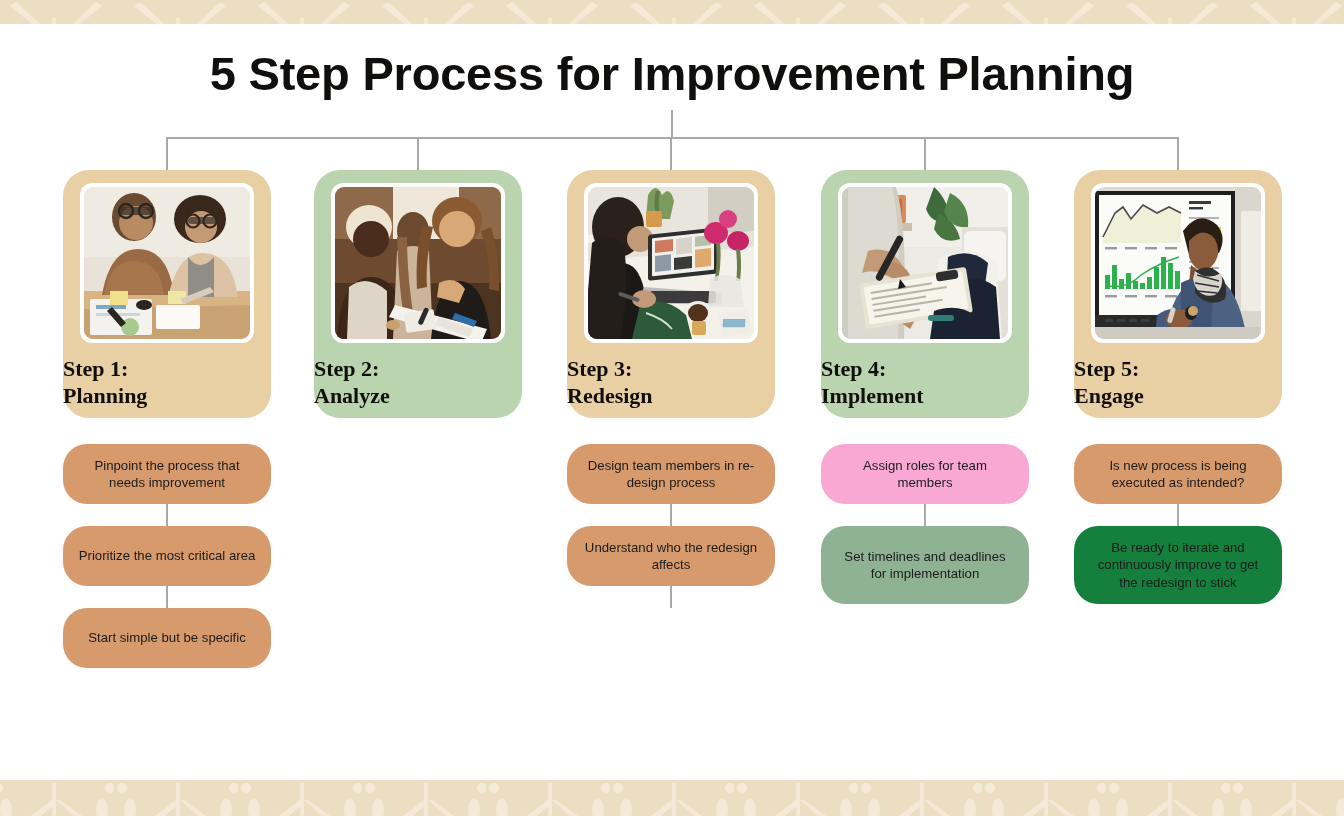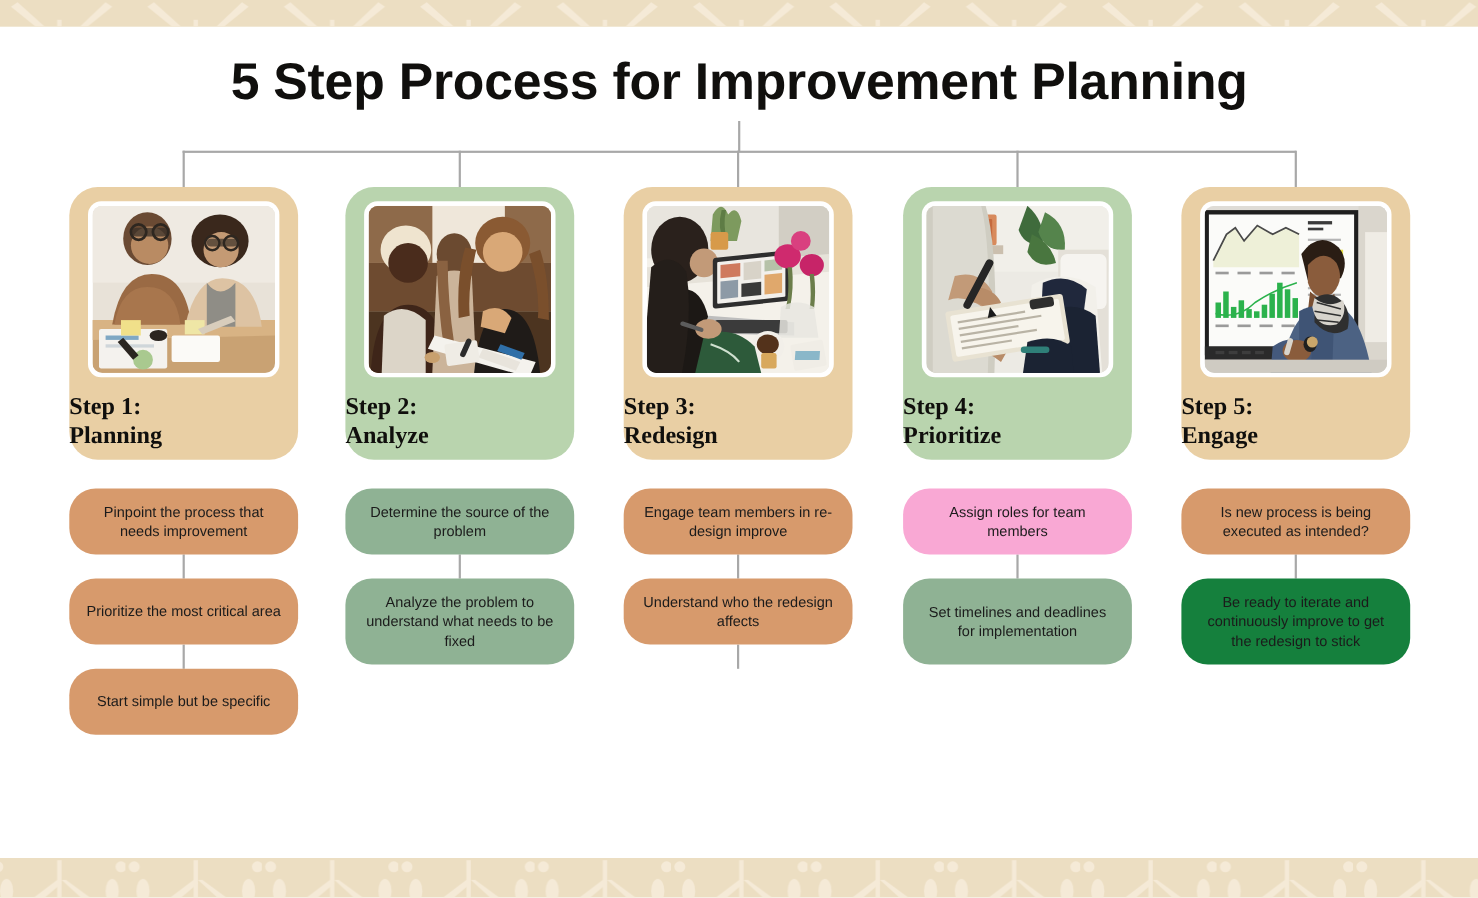--- a/index.html
+++ b/index.html
@@ -291,25 +291,20 @@
             <rect x="86" y="120" width="5" height="18" rx="2.5" fill="#2b2b2b" transform="rotate(24 88 129)"></rect>
             <ellipse cx="58" cy="138" rx="7" ry="5" fill="#c8a06e"></ellipse>
           </svg>
         </div>
       </div>
       <div class="step-label">
         <div>Step 2:</div>
         <div>Analyze</div>
       </div>
     </div>
-    <div class="details">
-      <div class="pill-connector" style="top:60px;height:22px"></div>
-      <div class="detail-pill h2" style="background:#8fb294">Determine the source of the problem</div>
-      <div class="detail-pill h3" style="background:#8fb294">Analyze the problem to understand what needs to be fixed</div>
-    </div>
   </div>
 
   <div class="column" style="left:567px">
     <div class="step-card" style="background:#e9cfa4">
       <div class="photo-frame">
         <div class="photo">
           <svg viewBox="0 0 166 152" preserveAspectRatio="xMidYMid slice">
             <rect width="166" height="152" fill="#efece6"></rect>
             <rect x="0" y="0" width="166" height="48" fill="#e8e5de"></rect>
             <rect x="120" y="0" width="46" height="48" fill="#d2cec4"></rect>
@@ -354,21 +349,21 @@
         </div>
       </div>
       <div class="step-label">
         <div>Step 3:</div>
         <div>Redesign</div>
       </div>
     </div>
     <div class="details">
       <div class="pill-connector" style="top:60px;height:22px"></div>
       <div class="pill-connector" style="top:142px;height:22px"></div>
-      <div class="detail-pill h2" style="background:#d79a6c">Engage team members in re-design improve</div>
+      <div class="detail-pill h2" style="background:#d79a6c">Design team members in re-design process</div>
       <div class="detail-pill h2" style="background:#d79a6c">Understand who the redesign affects</div>
     </div>
   </div>
 
   <div class="column" style="left:821px">
     <div class="step-card" style="background:#b9d4ae">
       <div class="photo-frame">
         <div class="photo">
           <svg viewBox="0 0 166 152" preserveAspectRatio="xMidYMid slice">
             <rect width="166" height="152" fill="#eceae4"></rect>
@@ -402,21 +397,21 @@
             <rect x="94" y="84" width="22" height="9" rx="3" fill="#2e2e2e" transform="rotate(-9 105 88)"></rect>
             <rect x="44" y="46" width="7" height="50" rx="3.5" fill="#262626" transform="rotate(28 47 71)"></rect>
             <path d="M58 92 l6 8 l-8 2 z" fill="#1a1a1a"></path>
             <path d="M92 124 q24-8 40 4 l2 24 l-46 0 z" fill="#1b2333"></path>
             <rect x="86" y="128" width="26" height="6" rx="3" fill="#2f7f78"></rect>
           </svg>
         </div>
       </div>
       <div class="step-label">
         <div>Step 4:</div>
-        <div>Prioritize</div>
+        <div>Implement</div>
       </div>
     </div>
     <div class="details">
       <div class="pill-connector" style="top:60px;height:22px"></div>
       <div class="detail-pill h2" style="background:#f9a8d4">Assign roles for team members</div>
       <div class="detail-pill h3" style="background:#8fb294">Set timelines and deadlines for implementation</div>
     </div>
   </div>
 
   <div class="column" style="left:1074px">

